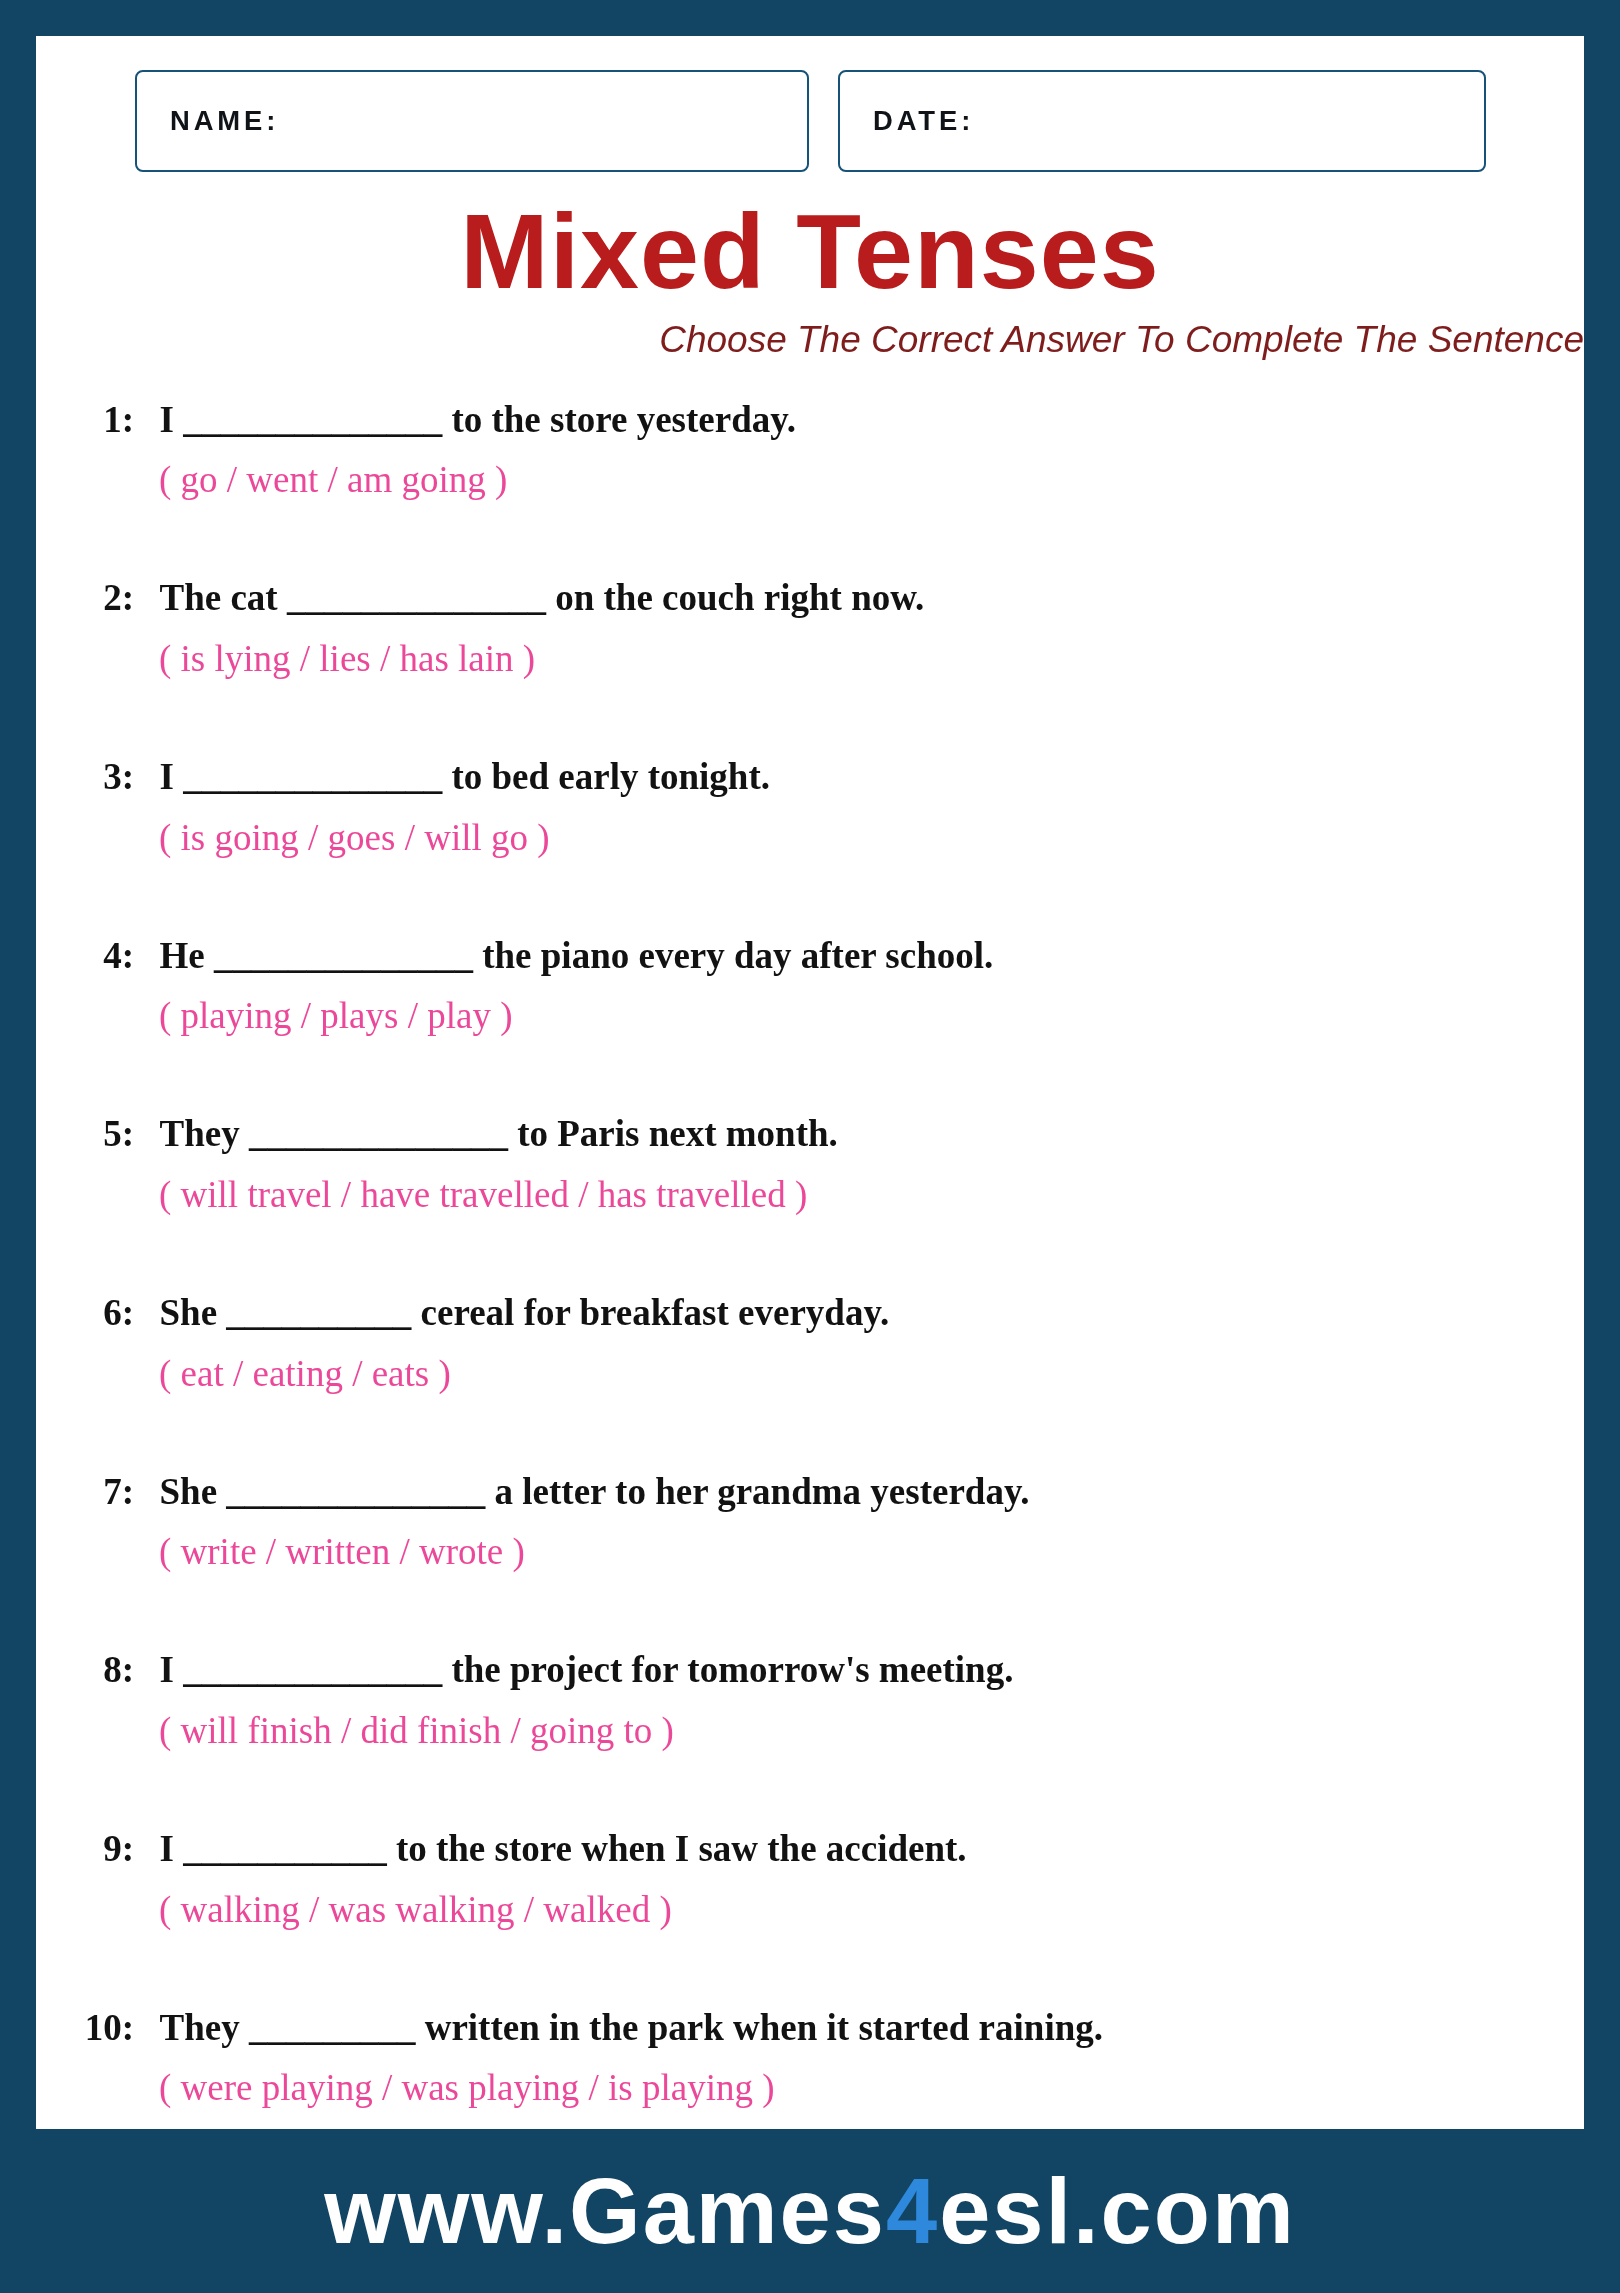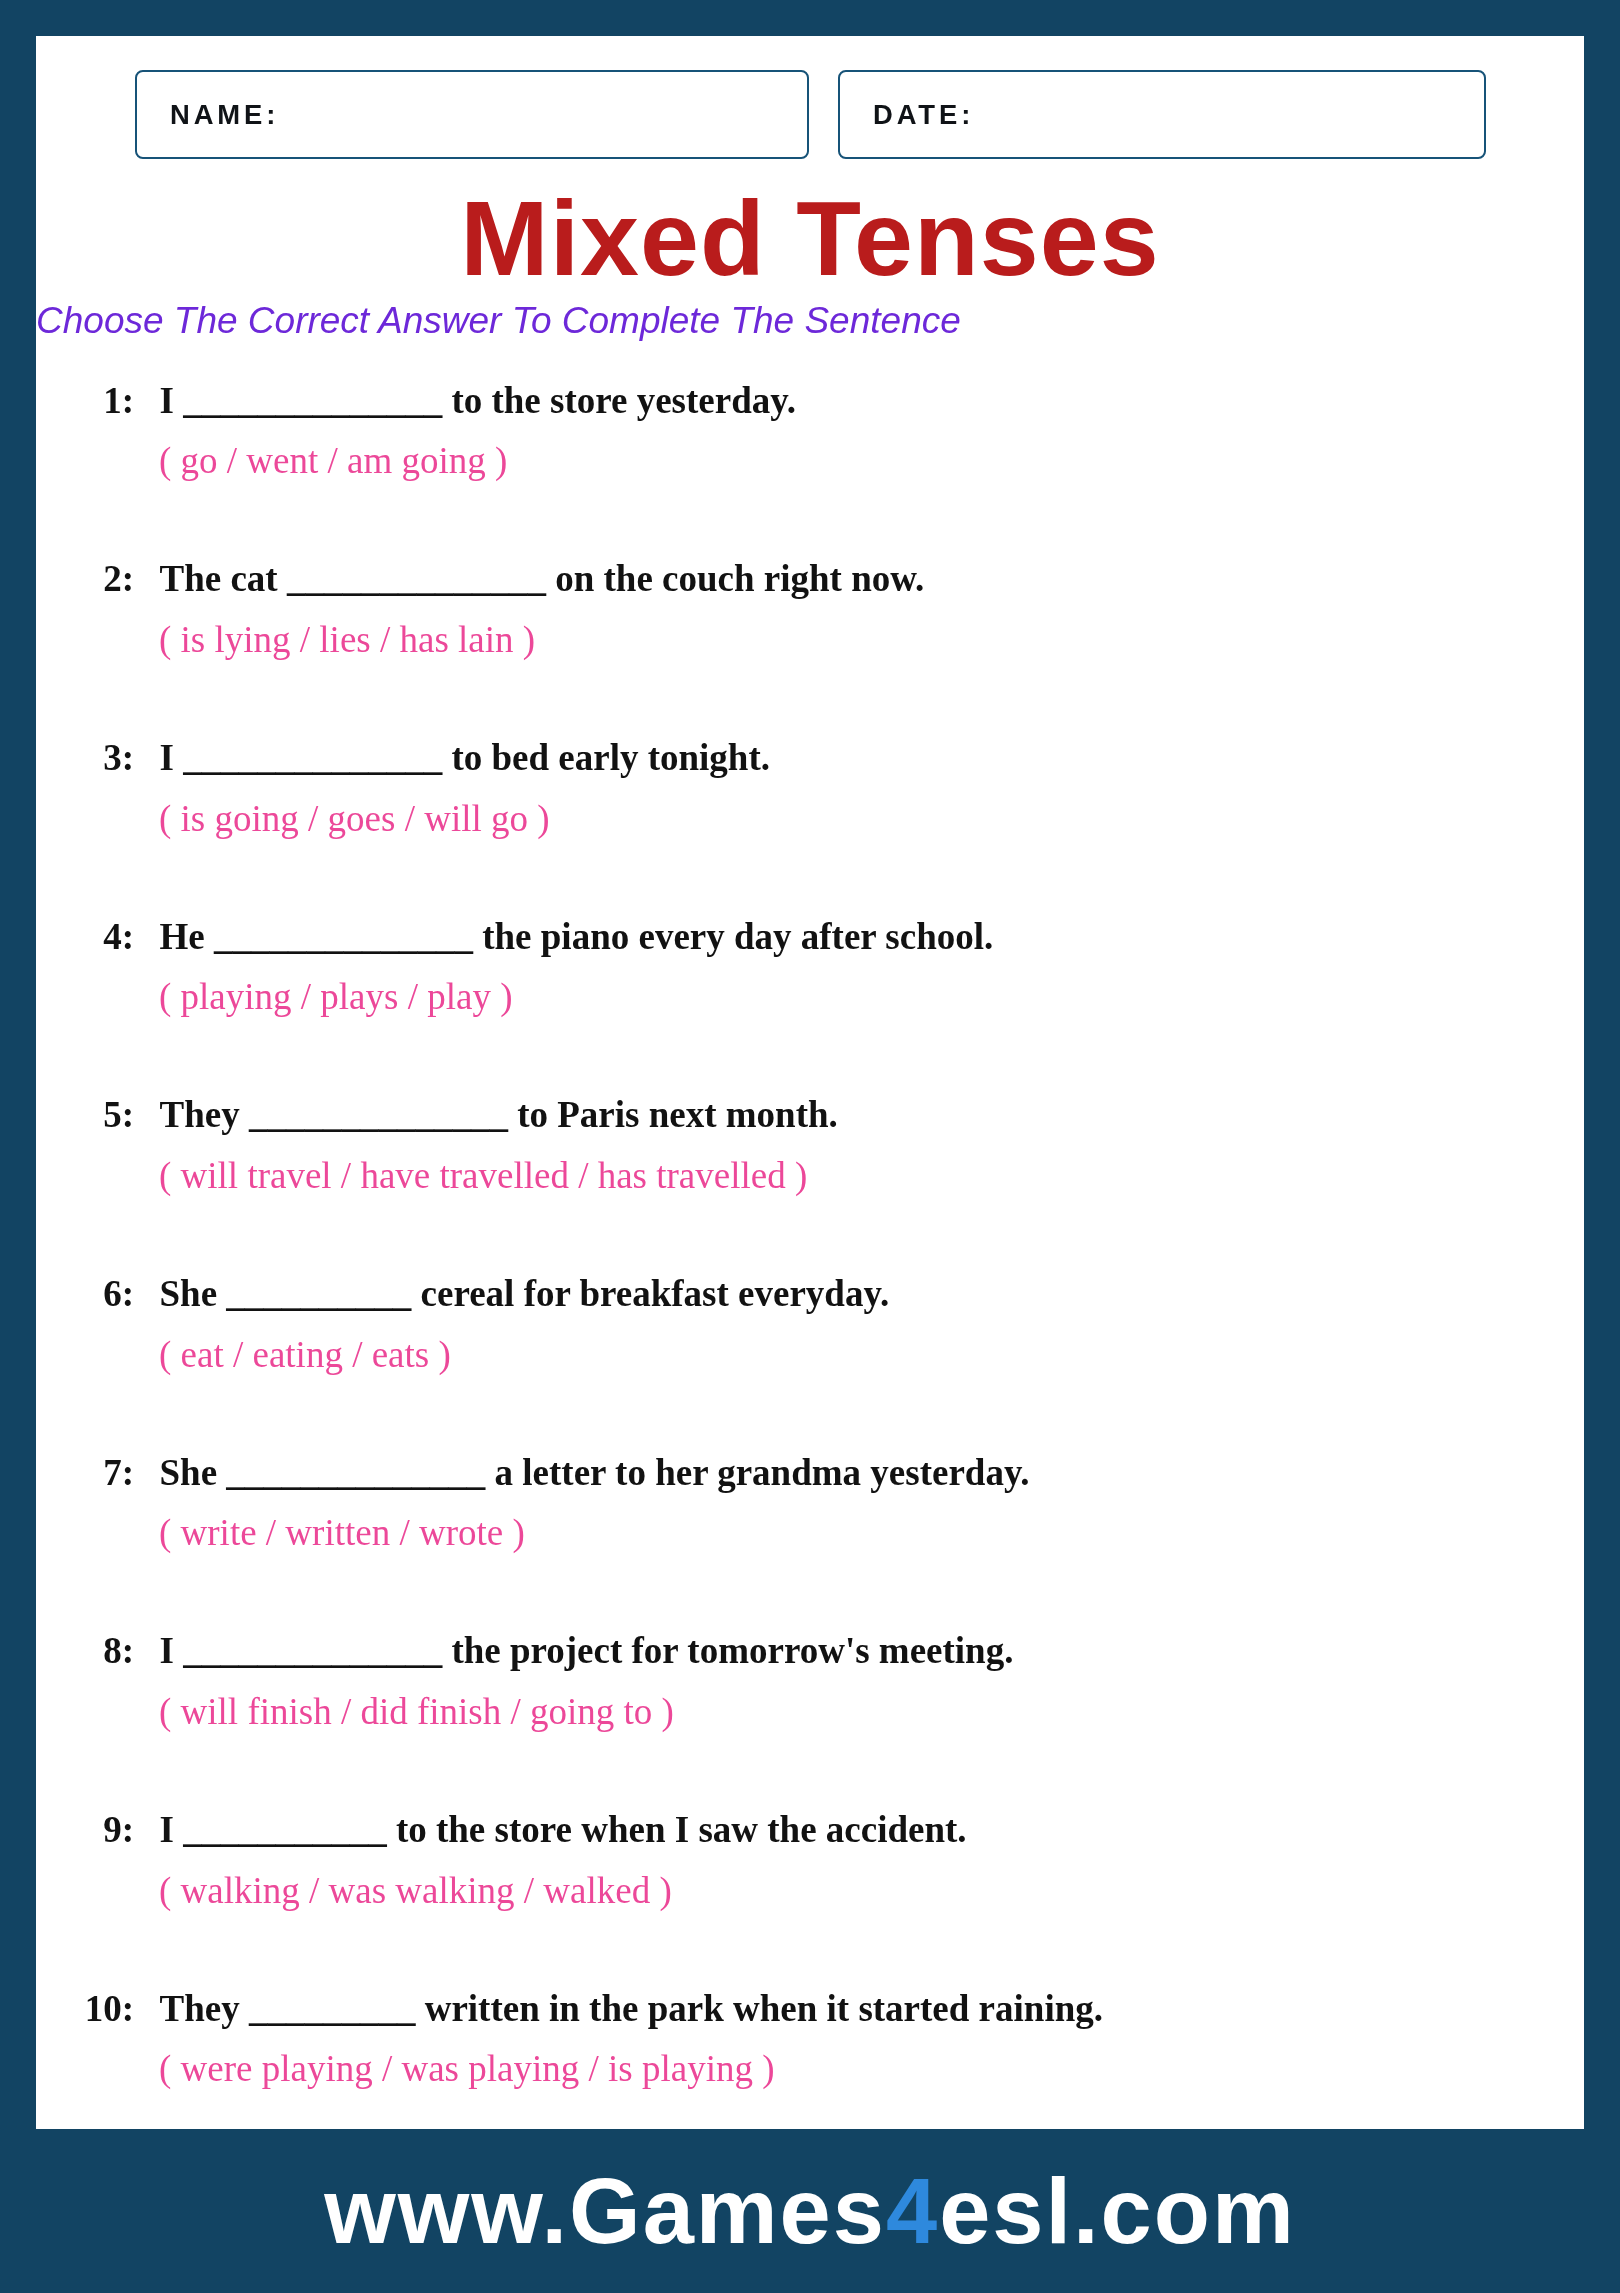--- a/index.html
+++ b/index.html
@@ -21,21 +21,21 @@
     box-sizing: border-box;
     overflow: hidden;
   }
   
   .header-row {
     display: flex;
     gap: 29px;
     margin: 34px 98px 0 99px;
   }
   .field-box {
-    height: 89px;
+    height: 102px;
     box-sizing: border-box;
     border: 2.9px solid #175378;
     border-radius: 7.8px;
     display: flex;
     align-items: center;
     padding-left: 33px;
     background: #ffffff;
   }
   .name-box { width: 674px; }
   .date-box { flex: 1; }
@@ -49,26 +49,26 @@
   .title {
     margin: 25.5px 0 0 0;
     text-align: center;
     font-size: 106px;
     line-height: 1;
     font-weight: 800;
     letter-spacing: 1px;
     color: #b91c1c;
   }
   .subtitle {
-    margin-top: 10px;
-    text-align: left;
+    margin-top: 16px;
+    text-align: right;
     font-style: italic;
     font-size: 37px;
     line-height: 39px;
-    color: #6d28d9;
+    color: #7f1d1d;
   }
   
   .questions {
     margin-top: 37px;
     padding-left: 37px;
     font-family: Liberation Serif, serif;
   }
   .q { margin-bottom: 71px; }
   .q:last-child { margin-bottom: 0; }
   .q-line1 {

